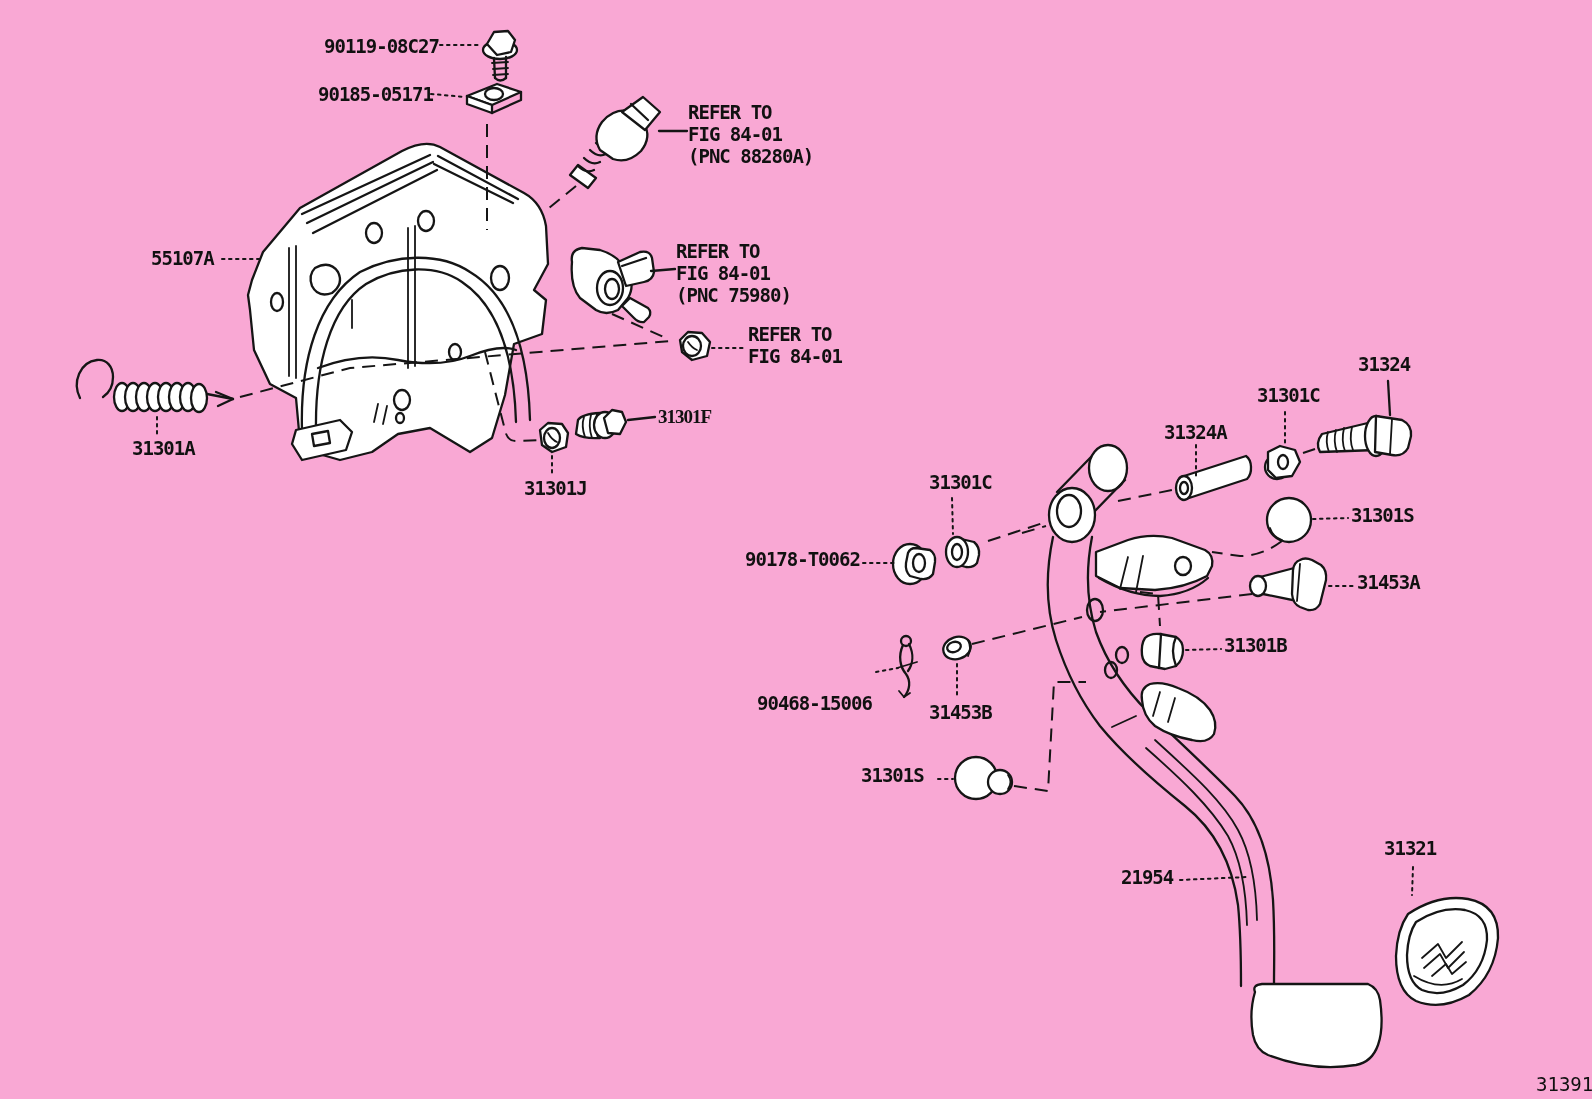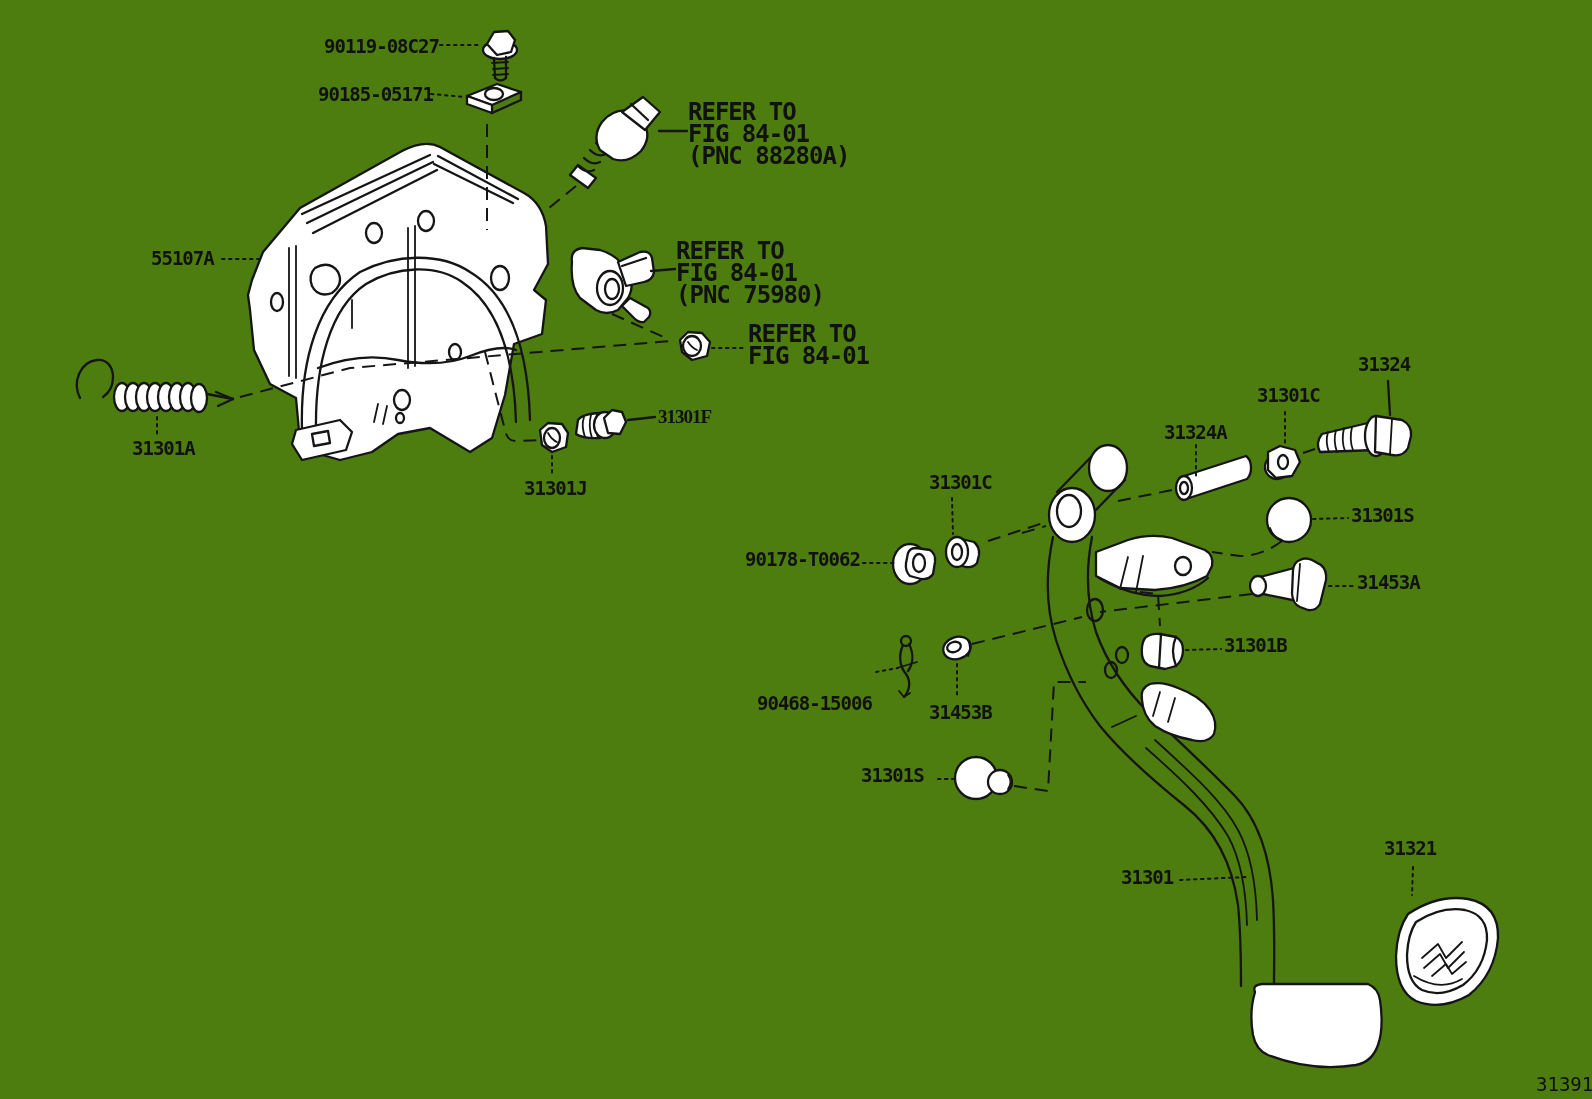--- a/index.html
+++ b/index.html
@@ -1,32 +1,32 @@
 <!DOCTYPE html>
 <html><head>
 <meta charset="utf-8">
 <style>
   html,body{margin:0;padding:0;background:#ffffff;}
   #stage{
-    position:relative;width:1592px;height:1099px;background:#4d7c0f;
+    position:relative;width:1592px;height:1099px;background:#f9a8d4;
     font-family:"DejaVu Sans Mono","Liberation Mono",monospace;
     overflow:hidden;
   }
   #art{position:absolute;left:0;top:0;}
   .lbl{
     position:absolute;
     font-weight:bold;
     font-size:19px;
     letter-spacing:-1px;
     color:#111;
     white-space:nowrap;
     line-height:22px;
   }
   .lbl.small{font-weight:normal;font-size:19px;letter-spacing:0;}
-  .refer{position:absolute;font-weight:bold;font-size:24px;letter-spacing:-1px;color:#111;line-height:22px;white-space:nowrap;}
+  .refer{position:absolute;font-weight:bold;font-size:19px;letter-spacing:-1px;color:#111;line-height:22px;white-space:nowrap;}
   svg *{vector-effect:none;}
   .s{stroke:#151515;stroke-width:2.3;fill:none;stroke-linecap:round;stroke-linejoin:round;}
   .f{stroke:#151515;stroke-width:2.3;fill:#ffffff;stroke-linecap:round;stroke-linejoin:round;}
   .dash{stroke:#151515;stroke-width:2;fill:none;stroke-dasharray:13 8;stroke-linecap:butt;}
   .dot{stroke:#151515;stroke-width:2;fill:none;stroke-dasharray:2.5 4.5;stroke-linecap:round;}
   .thin{stroke:#151515;stroke-width:1.8;fill:none;stroke-linecap:round;stroke-linejoin:round;}
 </style>
 </head>
 <body>
 
@@ -329,18 +329,18 @@
 <div class="lbl" style="left:1257px;top:384px;">31301C</div>
 <div class="lbl" style="left:1164px;top:421px;">31324A</div>
 <div class="lbl" style="left:929px;top:471px;">31301C</div>
 <div class="lbl" style="left:1351px;top:504px;">31301S</div>
 <div class="lbl" style="left:745px;top:548px;">90178-T0062</div>
 <div class="lbl" style="left:1357px;top:571px;">31453A</div>
 <div class="lbl" style="left:1224px;top:634px;">31301B</div>
 <div class="lbl" style="left:757px;top:692px;">90468-15006</div>
 <div class="lbl" style="left:929px;top:701px;">31453B</div>
 <div class="lbl" style="left:861px;top:764px;">31301S</div>
-<div class="lbl" style="left:1121px;top:866px;">31301</div>
+<div class="lbl" style="left:1121px;top:866px;">21954</div>
 <div class="lbl" style="left:1384px;top:837px;">31321</div>
 
 <div class="lbl small" style="left:1508px;top:1073px;margin-left:28px;">313913</div>
 
 </div>
 
 </body></html>

